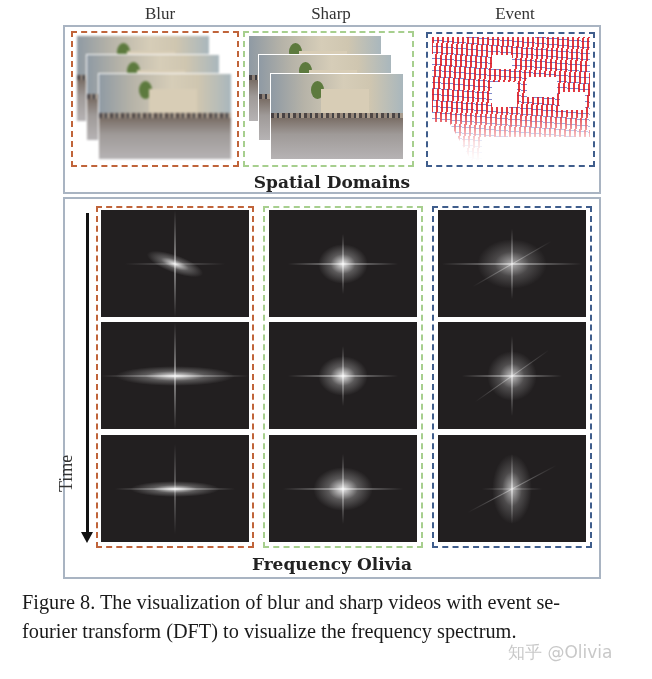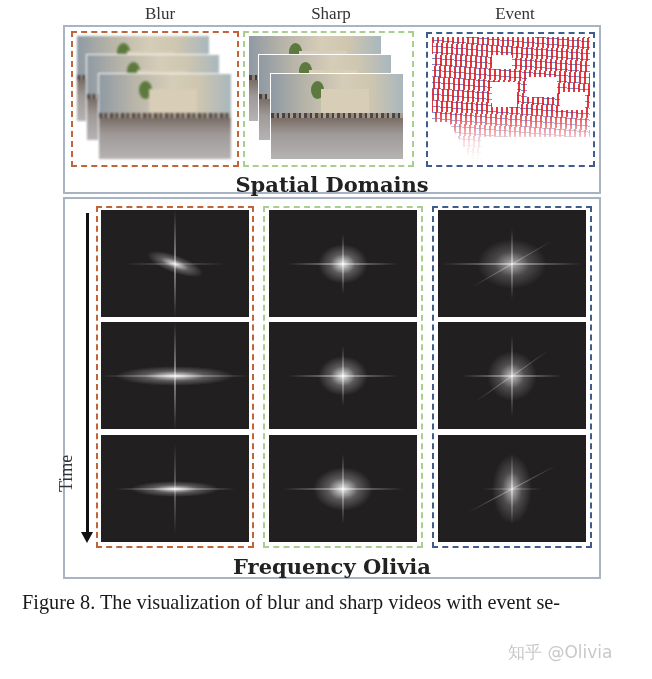--- a/index.html
+++ b/index.html
@@ -3,21 +3,21 @@
 <meta charset="utf-8">
 <style>
   html,body{margin:0;padding:0;background:#fff;}
   body{width:652px;height:679px;position:relative;overflow:hidden;font-family:"DejaVu Serif","Liberation Serif",serif;color:#222;}
   .col-label{position:absolute;top:4px;font-family:"Liberation Serif",serif;font-size:17px;color:#333;text-align:center;width:120px;}
   .outer{position:absolute;border:2px solid #a9b4c2;box-sizing:border-box;background:#fff;}
   .dash{position:absolute;box-sizing:border-box;border:2.5px dashed;}
   .blur-c{border-color:#c0643a;}
   .sharp-c{border-color:#a7cf8e;}
   .event-c{border-color:#3f5d8c;}
-  .domain-title{position:absolute;font-family:"DejaVu Serif",serif;font-weight:bold;font-size:21px;color:#222;text-align:center;width:100%;}
+  .domain-title{position:absolute;font-family:"DejaVu Serif",serif;font-weight:bold;font-size:17px;color:#222;text-align:center;width:100%;}
   .photo{position:absolute;overflow:hidden;border:1px solid #fff;}
   .photo .sky{position:absolute;left:0;top:0;width:100%;height:52%;background:linear-gradient(90deg,#8f9aa4 0%,#b6b3a8 25%,#d6cdb8 55%,#cfc6b0 75%,#a9b7bd 100%);}
   .photo .bld{position:absolute;top:18%;left:38%;width:36%;height:36%;background:#d8cdb6;}
   .photo .tree{position:absolute;top:8%;left:30%;width:10%;height:22%;background:#5d7a3e;border-radius:50%;}
   .photo .ground{position:absolute;left:0;bottom:0;width:100%;height:48%;background:linear-gradient(180deg,#7a6e66 0%,#9f9a98 40%,#b6b3b4 100%);}
   .photo .crowd{position:absolute;left:0;top:46%;width:100%;height:20%;background:repeating-linear-gradient(90deg,#3a3233 0 3px,#8a7a6e 3px 6px,#2a2a30 6px 8px,#a89888 8px 11px);opacity:.85;}
   .photo.blurred{filter:blur(0.8px);}
   .event-img{position:absolute;left:432px;top:37px;width:158px;height:124px;background:#fff;overflow:hidden;}
   .ev-layer{position:absolute;inset:0;
     background:
@@ -166,15 +166,16 @@
 </div>
 <div class="fft" style="left:438px;top:435px;">
   <div class="v" style="height:70px;"></div>
   <div class="h" style="width:60px;opacity:.5;"></div>
   <div class="diag" style="width:100px;transform:translate(-50%,-50%) rotate(-28deg);"></div>
   <div class="core" style="width:40px;height:70px;opacity:.75;"></div>
 </div>
 
 <div class="caption">
   <p>Figure 8. The visualization of blur and sharp videos with event se-</p>
+  <p>fourier transform (DFT) to visualize the frequency spectrum.</p>
 </div>
 
 <div class="watermark">知乎 @Olivia</div>
 
 </body></html>

